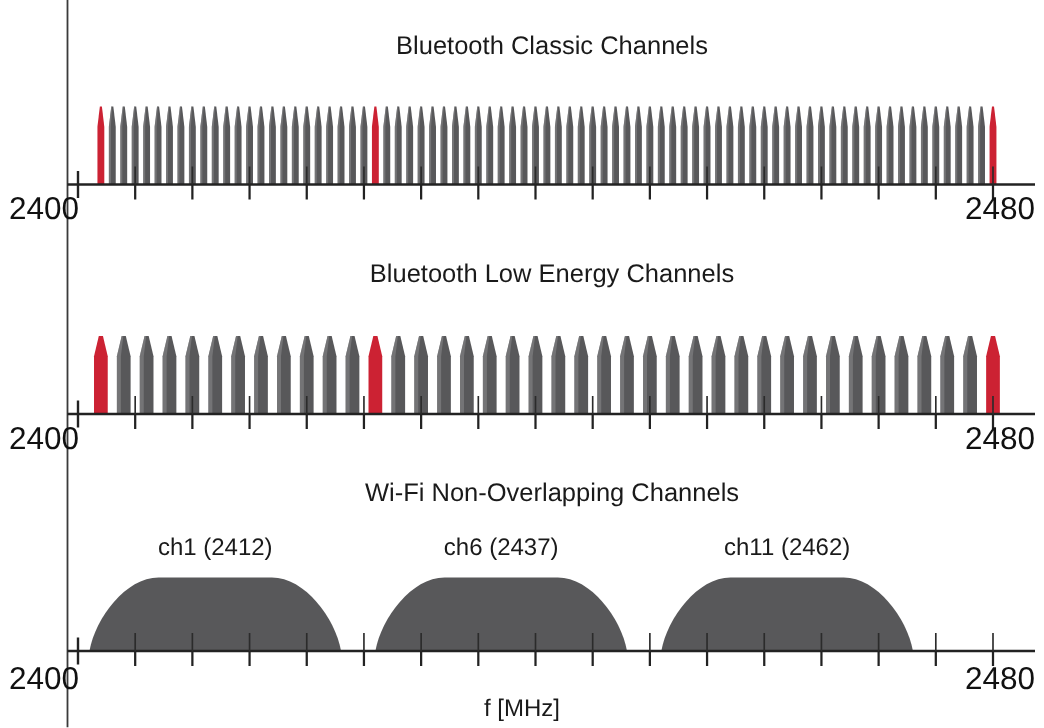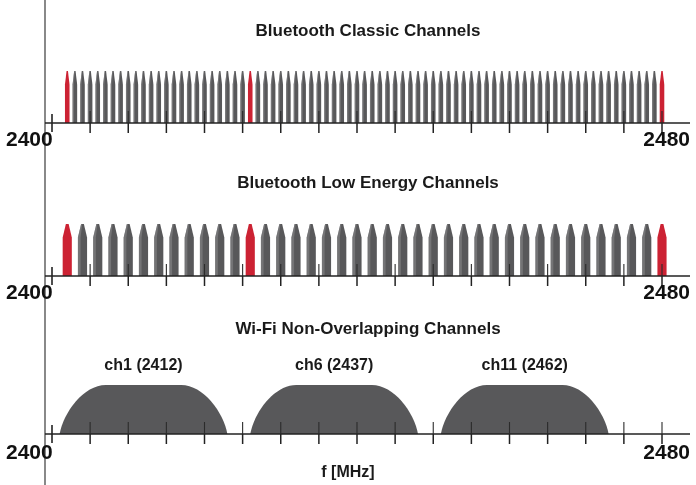--- a/index.html
+++ b/index.html
@@ -4,21 +4,21 @@
 <style>
   html,body{margin:0;padding:0;}
   body{
     width:696px;height:485px;
     background:#ffffff;
     font-family:"Liberation Sans","DejaVu Sans",sans-serif;
     color:#1a1a1a;
     overflow:hidden;
     position:relative;
   }
-  #stage{position:absolute;left:0;top:0;width:696px;height:485px;font-weight:bold;}
+  #stage{position:absolute;left:0;top:0;width:696px;height:485px;}
   svg{display:block;}
   .title-txt{
     font-family:"Liberation Sans","DejaVu Sans",sans-serif;
     font-size:17px;fill:#1a1a1a;text-anchor:middle;
   }
   .tick-lab{
     font-family:"Liberation Sans","DejaVu Sans",sans-serif;
     font-size:21px;fill:#111111;
   }
   .lobe-lab{

